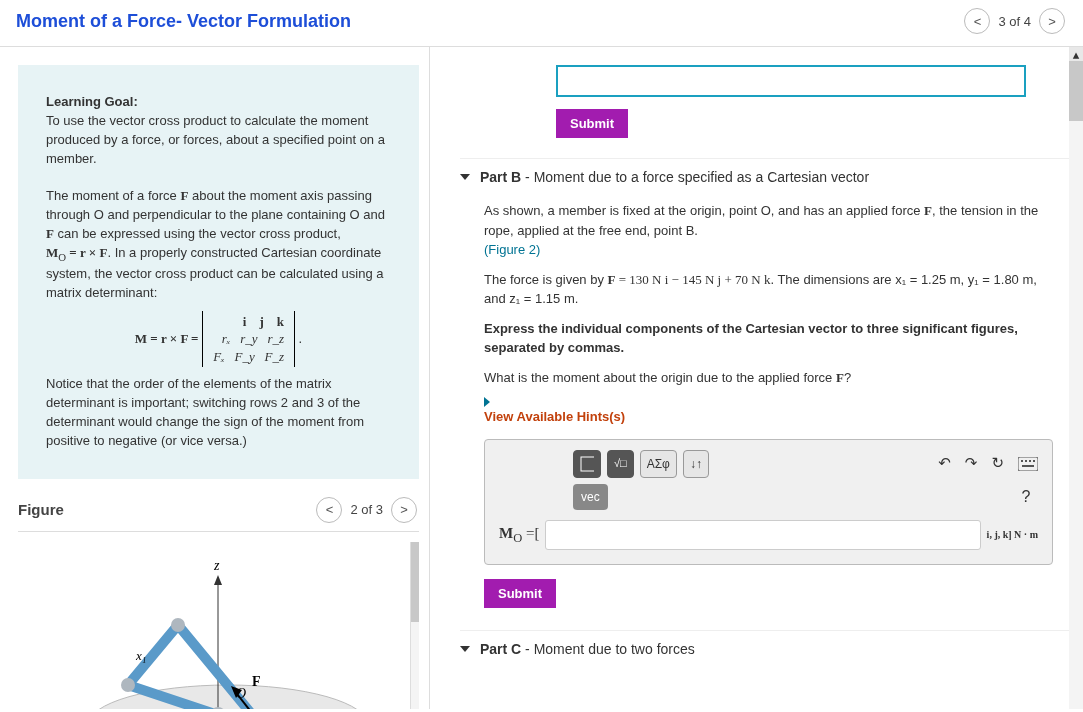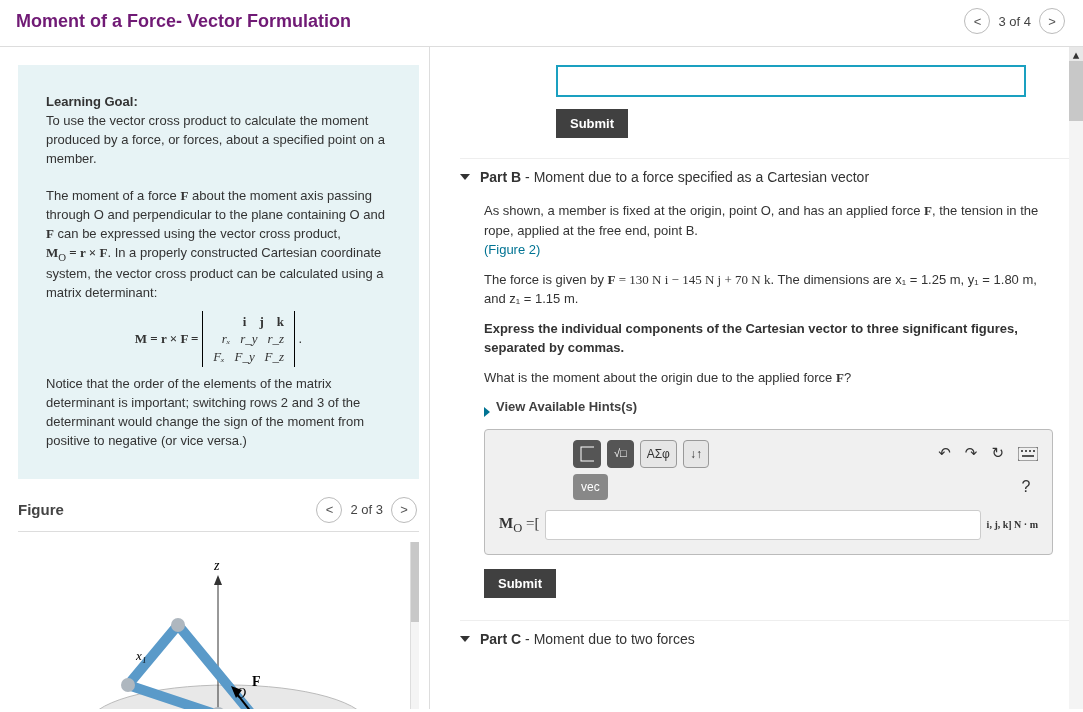--- a/index.html
+++ b/index.html
@@ -1,40 +1,40 @@
 <!DOCTYPE html>
 <html><head>
 <meta charset="utf-8">
 <style>
   * { box-sizing: border-box; margin: 0; padding: 0; }
   body { font-family: Arial, Helvetica, sans-serif; font-size: 13px; color: #333; background: #fff; width: 1083px; height: 712px; overflow: hidden; position: relative; }
   .page-header { display: flex; align-items: center; padding: 8px 16px 12px 16px; border-bottom: 1px solid #ddd; }
-  .page-title { font-size: 18px; font-weight: bold; color: #701a75; flex: 1; }
+  .page-title { font-size: 18px; font-weight: bold; color: #1d4ed8; flex: 1; }
   .nav-circle { width: 26px; height: 26px; border: 1px solid #bbb; border-radius: 50%; display: inline-flex; align-items: center; justify-content: center; font-size: 13px; color: #555; margin: 0 2px; }
   .nav-text { font-size: 13px; color: #444; margin: 0 6px; }
   .content { display: flex; height: calc(712px - 50px); }
   .left-col { width: 430px; border-right: 1px solid #ddd; padding: 18px 10px 0 18px; overflow: hidden; position: relative; }
   .right-col { flex: 1; padding: 18px 10px 0 30px; overflow-y: auto; position: relative; }
   .learning-box { background: #e7f3f5; padding: 28px; line-height: 1.45; margin-bottom: 18px; }
   .learning-box b { font-weight: bold; }
   .serif { font-family: Georgia, 'Times New Roman', serif; }
   .boldserif { font-family: Georgia, 'Times New Roman', serif; font-weight: bold; }
   .figure-hdr { display: flex; align-items: center; margin: 8px 0 8px 0; }
   .figure-hdr-title { font-weight: bold; font-size: 15px; flex: 1; color: #444; }
   .fig-area { border-top: 1px solid #ddd; padding-top: 8px; height: 280px; position: relative; }
   .fig-scroll { position: absolute; right: 0; top: 10px; width: 9px; height: 260px; background: #f4f4f4; border-left: 1px solid #ddd; }
   .fig-scroll-thumb { background: #c8c8c8; height: 80px; width: 100%; }
-  .submit-btn { background: #404040; color: #fff; border: none; padding: 7px 14px; font-size: 13px; font-weight: bold; cursor: pointer; }
+  .submit-btn { background: #a21caf; color: #fff; border: none; padding: 7px 14px; font-size: 13px; font-weight: bold; cursor: pointer; }
   .part-row { display: flex; align-items: center; padding: 10px 0 10px 0; border-top: 1px solid #eee; }
   .caret { width: 0; height: 0; border-left: 5px solid transparent; border-right: 5px solid transparent; border-top: 6px solid #333; margin-right: 10px; }
   .caret-right { width: 0; height: 0; border-top: 5px solid transparent; border-bottom: 5px solid transparent; border-left: 6px solid #007393; margin-right: 6px; display: inline-block; vertical-align: middle; }
   .part-label { font-size: 14px; }
   .part-body { padding: 6px 20px 16px 24px; line-height: 1.5; }
   .linklike { color: #007393; cursor: pointer; }
-  .hint-row { color: #404040; font-weight: bold; margin: 10px 0 12px 0; display: flex; align-items: flex-end; }
+  .hint-row { color: #c2410c; font-weight: bold; margin: 10px 0 12px 0; display: flex; align-items: flex-start; flex-direction: column; }
   .answer-box { border: 1px solid #bbb; background: #f0f0f0; border-radius: 4px; padding: 10px 14px 14px 14px; max-width: 620px; }
   .tool-row { display: flex; align-items: center; gap: 6px; margin-bottom: 6px; margin-left: 74px; }
   .tool-btn { display: inline-flex; align-items: center; justify-content: center; height: 28px; border: 1px solid #999; border-radius: 4px; background: #e6e6e6; padding: 0 6px; font-size: 12px; color: #333; }
   .tool-btn.dark { background: #555; color: #fff; border-color: #555; }
   .tool-spacer { flex: 1; }
   .vec-row { display: flex; align-items: center; gap: 6px; margin-left: 74px; margin-bottom: 10px; }
   .vec-pill { background: #888; color: #fff; border-radius: 4px; padding: 4px 8px; font-size: 12px; }
   .help-q { font-size: 16px; color: #333; width: 24px; text-align: center; }
   .eq-row { display: flex; align-items: center; gap: 6px; }
   .eq-label { font-family: Georgia, serif; font-size: 15px; }

